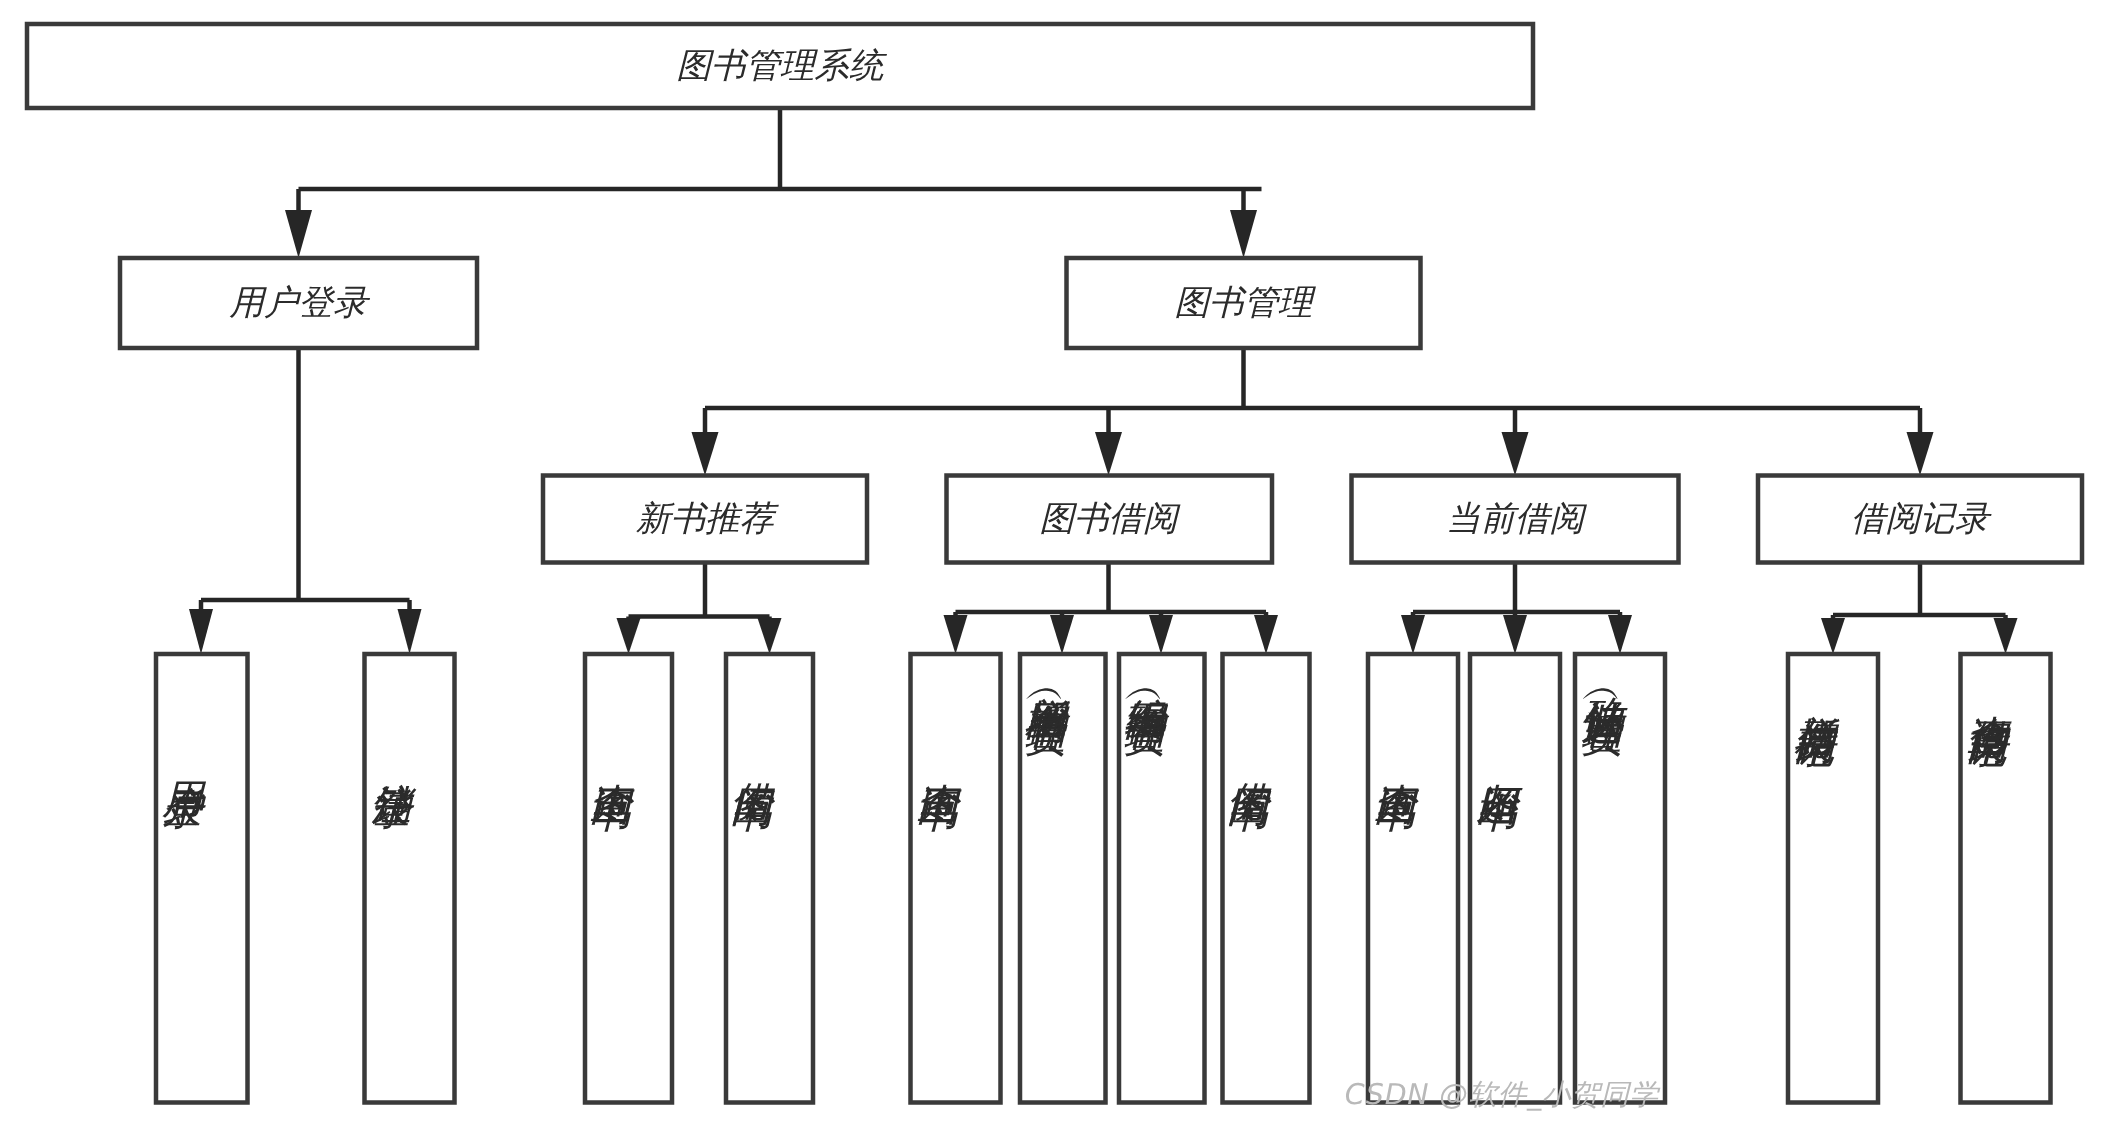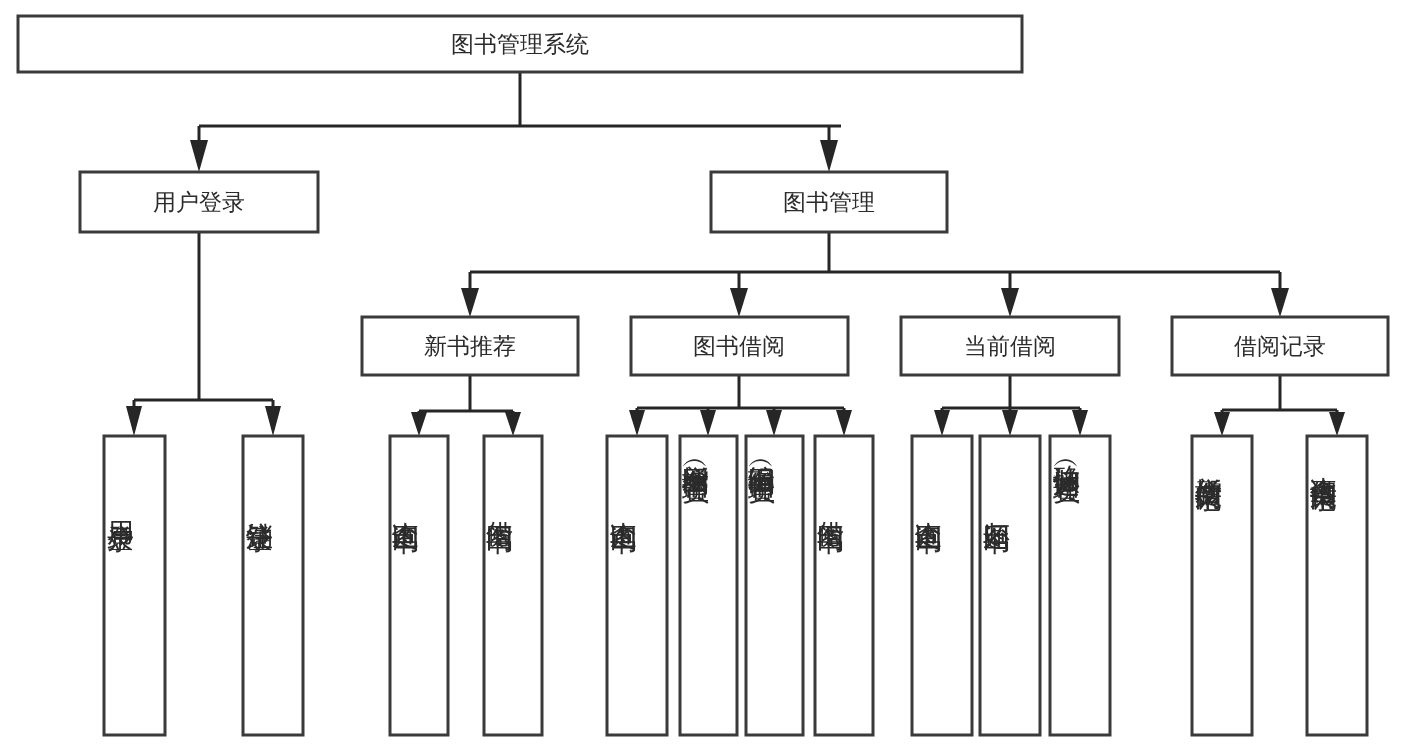--- a/index.html
+++ b/index.html
@@ -11,20 +11,21 @@
     width: 1405px;
     height: 747px;
     font-family: "Liberation Sans", "DejaVu Sans", sans-serif;
     overflow: hidden;
     position: relative;
   }
   #diagram-root {
     position: relative;
     width: 1118px;
     height: 747px;
+    font-style: italic;
   }
   svg.diagram {
     position: absolute;
     left: 0;
     top: 0;
     width: 1405px;
     height: 747px;
     display: block;
   }
   .node-rect {
@@ -212,14 +213,15 @@
   <div class="leaf-label" style="left:609px; top:500px; height:232px;">查询图书</div>
   <div class="leaf-label" style="left:681px; top:443px; height:289px;">新增图书（管理员）</div>
   <div class="leaf-label" style="left:747px; top:443px; height:289px;">编辑图书（管理员）</div>
   <div class="leaf-label" style="left:816px; top:500px; height:232px;">借阅图书</div>
   <div class="leaf-label" style="left:914px; top:500px; height:232px;">查询图书</div>
   <div class="leaf-label" style="left:982px; top:500px; height:232px;">归还图书</div>
   <div class="leaf-label" style="left:1052px; top:443px; height:289px;">确认归还（管理员）</div>
   <div class="leaf-label" style="left:1194px; top:455px; height:277px;">新增借阅记录</div>
   <div class="leaf-label" style="left:1309px; top:455px; height:277px;">查询借阅记录</div>
 
+  <div class="watermark">CSDN @软件_小贺同学</div>
 
 </div>
 
 </body></html>

